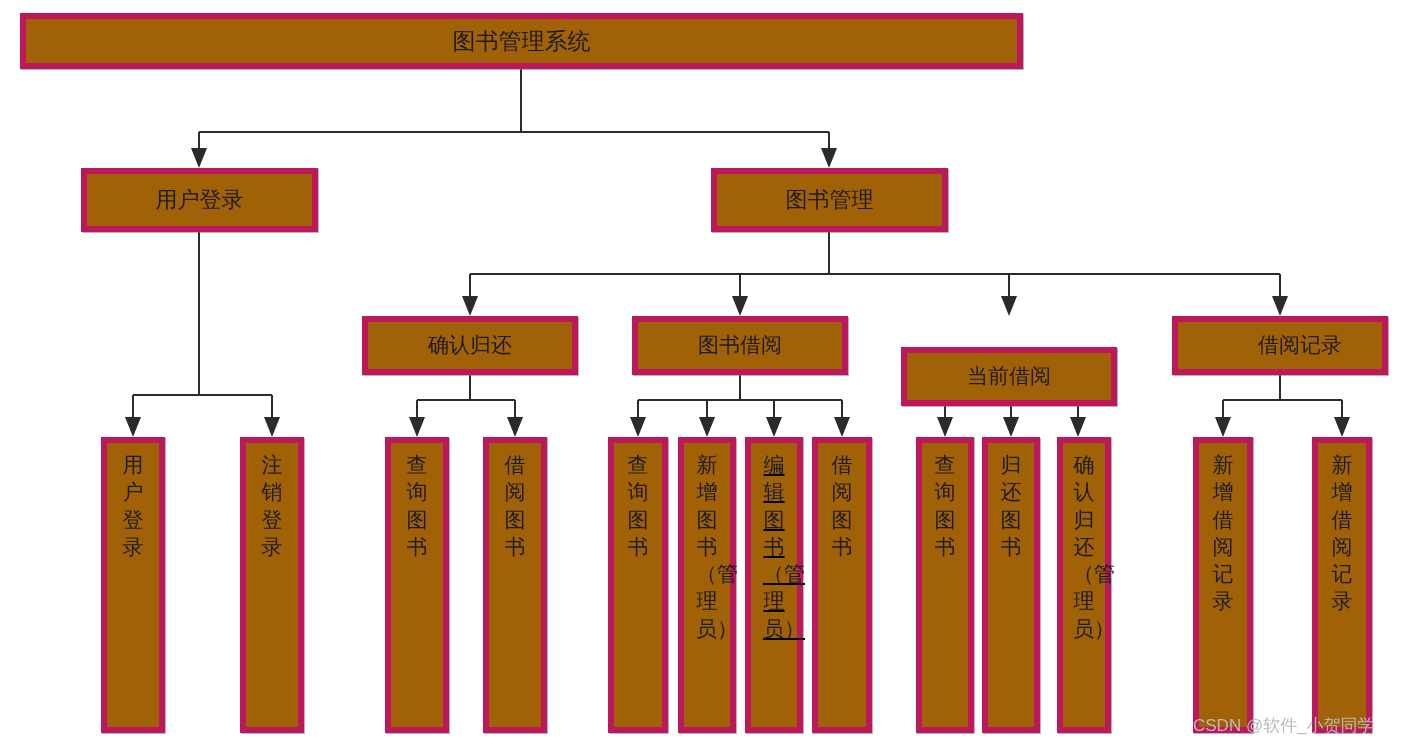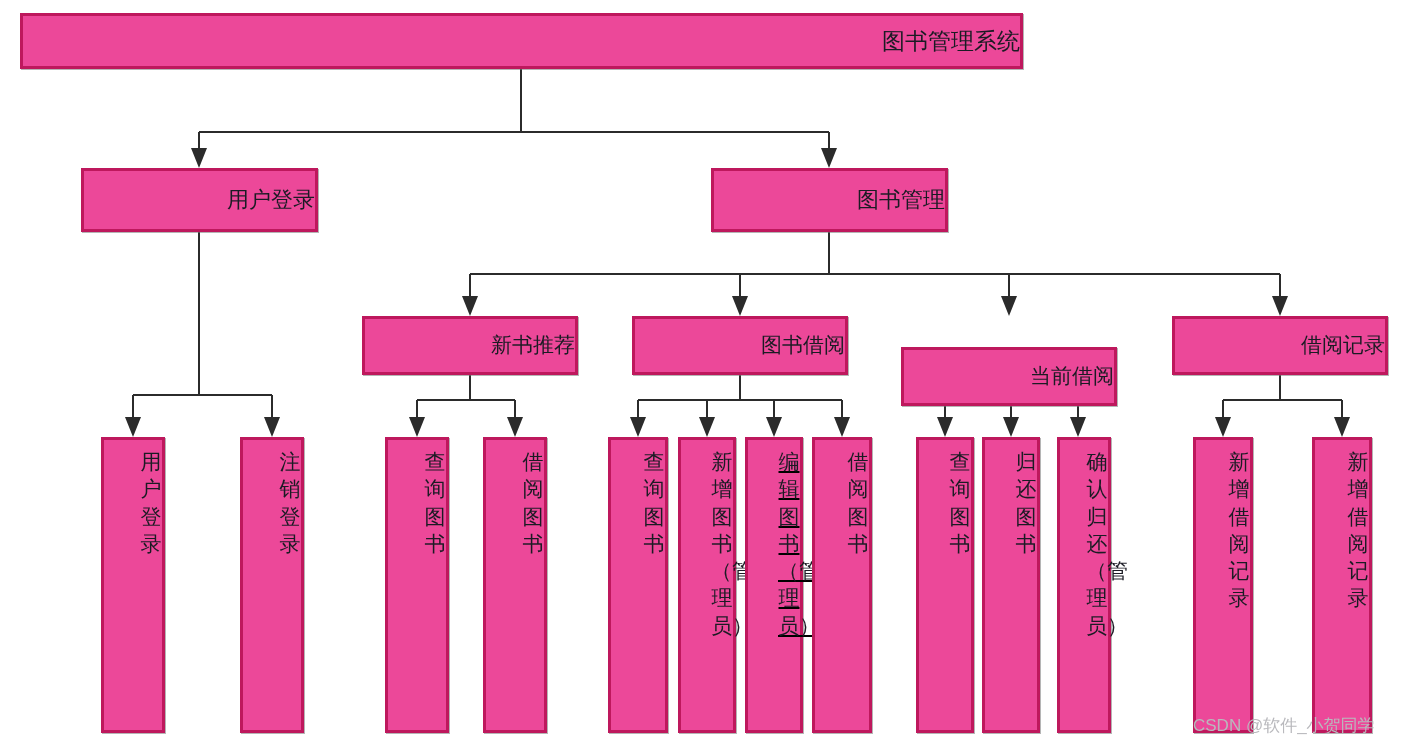--- a/index.html
+++ b/index.html
@@ -25,25 +25,25 @@
     position: absolute;
     left: 0;
     top: 0;
     width: 1405px;
     height: 747px;
     pointer-events: none;
   }
   .node {
     position: absolute;
     box-sizing: border-box;
-    background: #ec4899;
-    border: 3px solid #be185d;
+    background: #a16207;
+    border: 6px solid #be185d;
     display: flex;
     align-items: center;
-    justify-content: flex-end;
+    justify-content: center;
     box-shadow: 1px 1px 0 rgba(120,120,120,0.55);
   }
   .node-label {
     color: #1b1b24;
     text-align: center;
     line-height: 1.15;
     white-space: nowrap;
     user-select: none;
   }
   .node.level-root .node-label { font-size: 23px; }
@@ -135,21 +135,21 @@
       <div class="node level-root" style="left: 20px; top: 13px; width: 1003px; height: 56px;">
         <div class="node-label">图书管理系统</div>
       </div>
       <div class="node level-1" style="left: 81px; top: 168px; width: 237px; height: 64px;">
         <div class="node-label">用户登录</div>
       </div>
       <div class="node level-1" style="left: 711px; top: 168px; width: 237px; height: 64px;">
         <div class="node-label">图书管理</div>
       </div>
       <div class="node level-2" style="left: 362px; top: 316px; width: 216px; height: 59px;">
-        <div class="node-label">新书推荐</div>
+        <div class="node-label">确认归还</div>
       </div>
       <div class="node level-2" style="left: 632px; top: 316px; width: 216px; height: 59px;">
         <div class="node-label">图书借阅</div>
       </div>
       <div class="node level-2" style="left: 901px; top: 316px; width: 216px; height: 59px; margin-top: 31px;">
         <div class="node-label">当前借阅</div>
       </div>
       <div class="node level-2" style="left: 1172px; top: 316px; width: 216px; height: 59px; padding-left: 40px;">
         <div class="node-label">借阅记录</div>
       </div>

